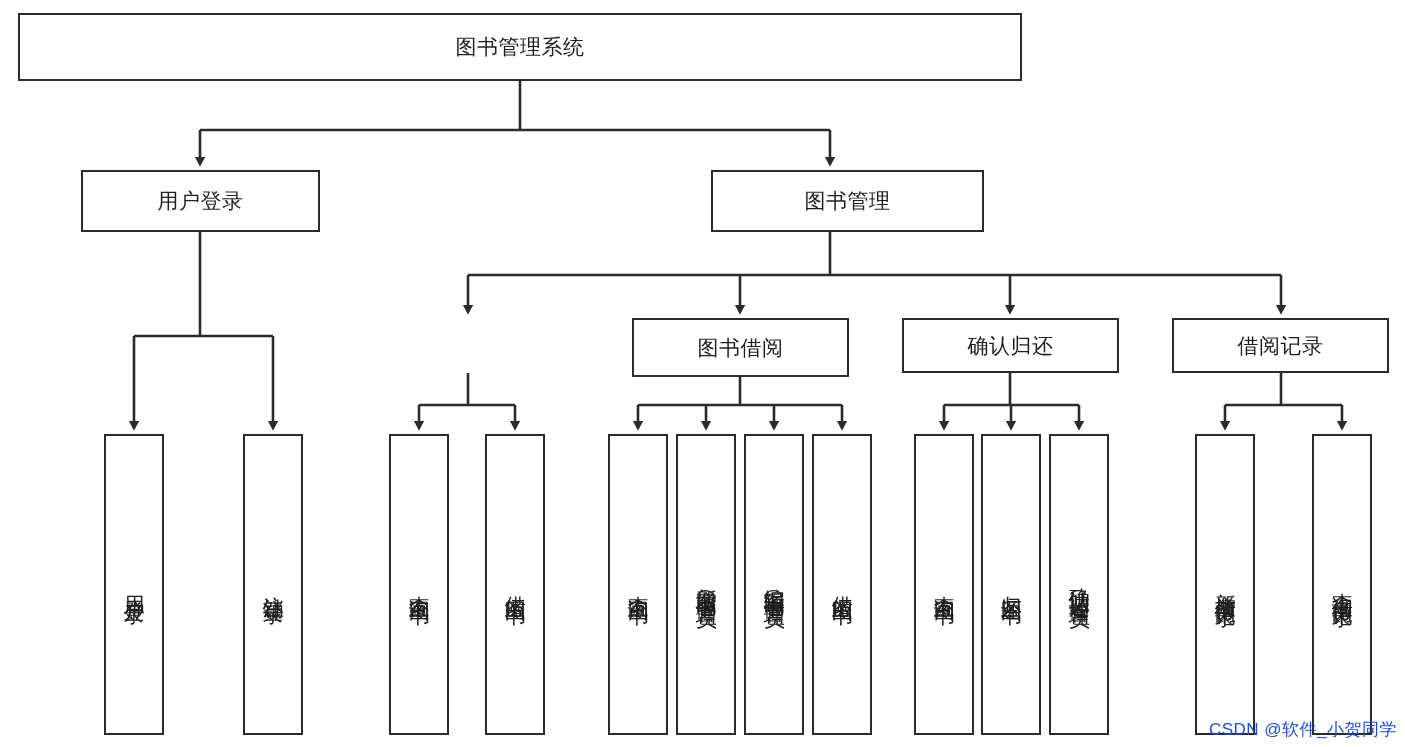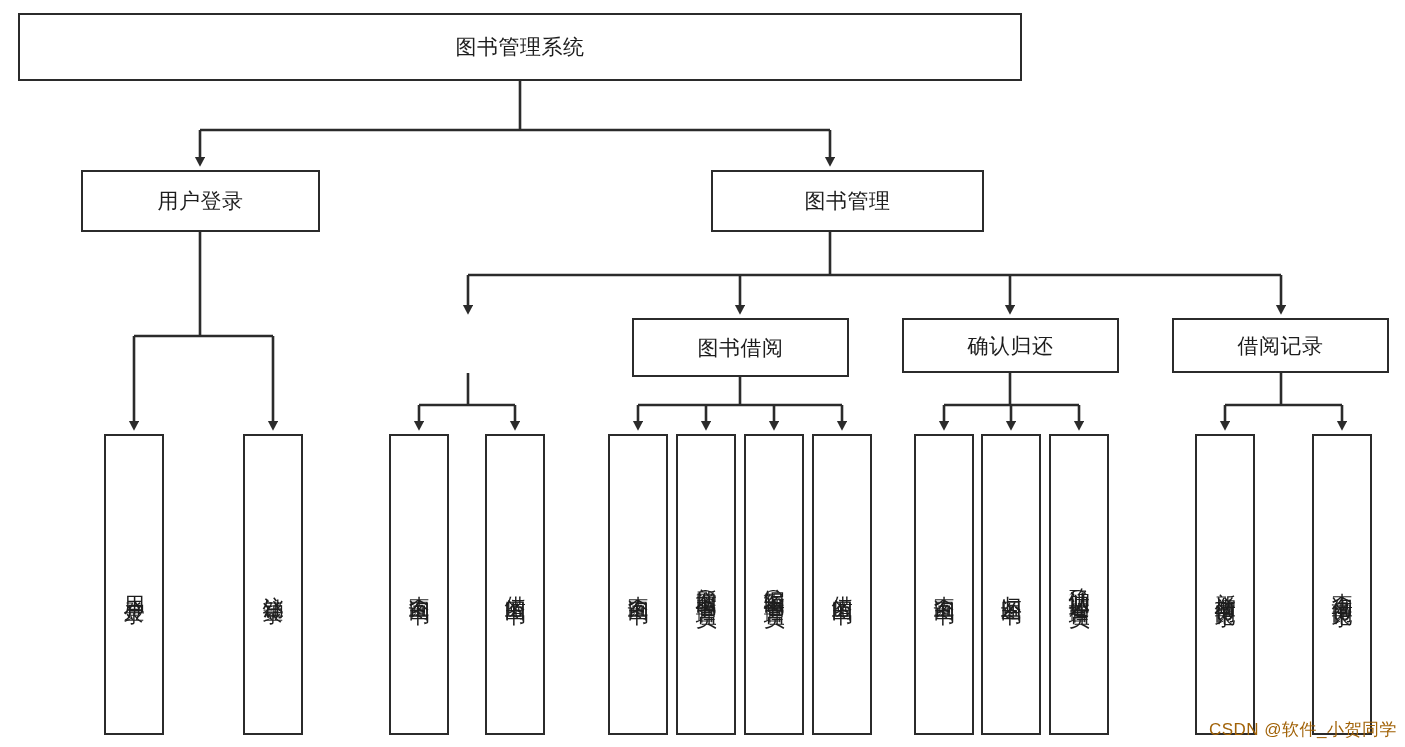--- a/index.html
+++ b/index.html
@@ -50,21 +50,21 @@
     text-orientation: upright;
     line-height: 1.35;
     letter-spacing: 3px;
     white-space: nowrap;
   }
   #watermark {
     position: absolute;
     right: 8px;
     bottom: 6px;
     font-size: 17px;
-    color: #a16207;
+    color: #1d4ed8;
     letter-spacing: 0.5px;
     white-space: nowrap;
   }
 </style>
 </head>
 <body>
 
 <div id="canvas">
 
   <svg id="wires" viewBox="0 0 1405 747" xmlns="http://www.w3.org/2000/svg">

